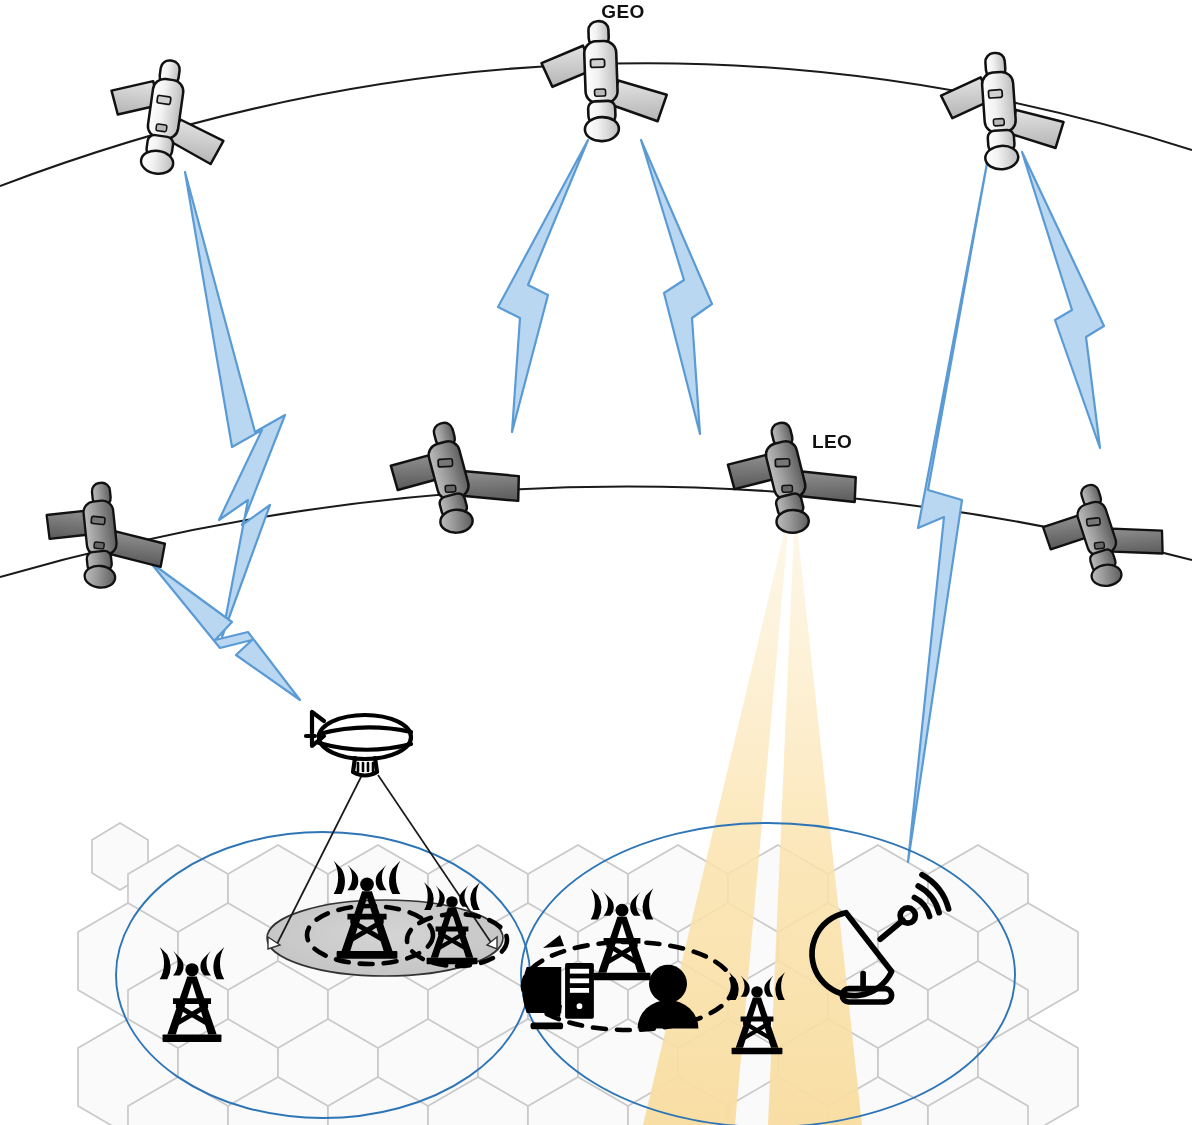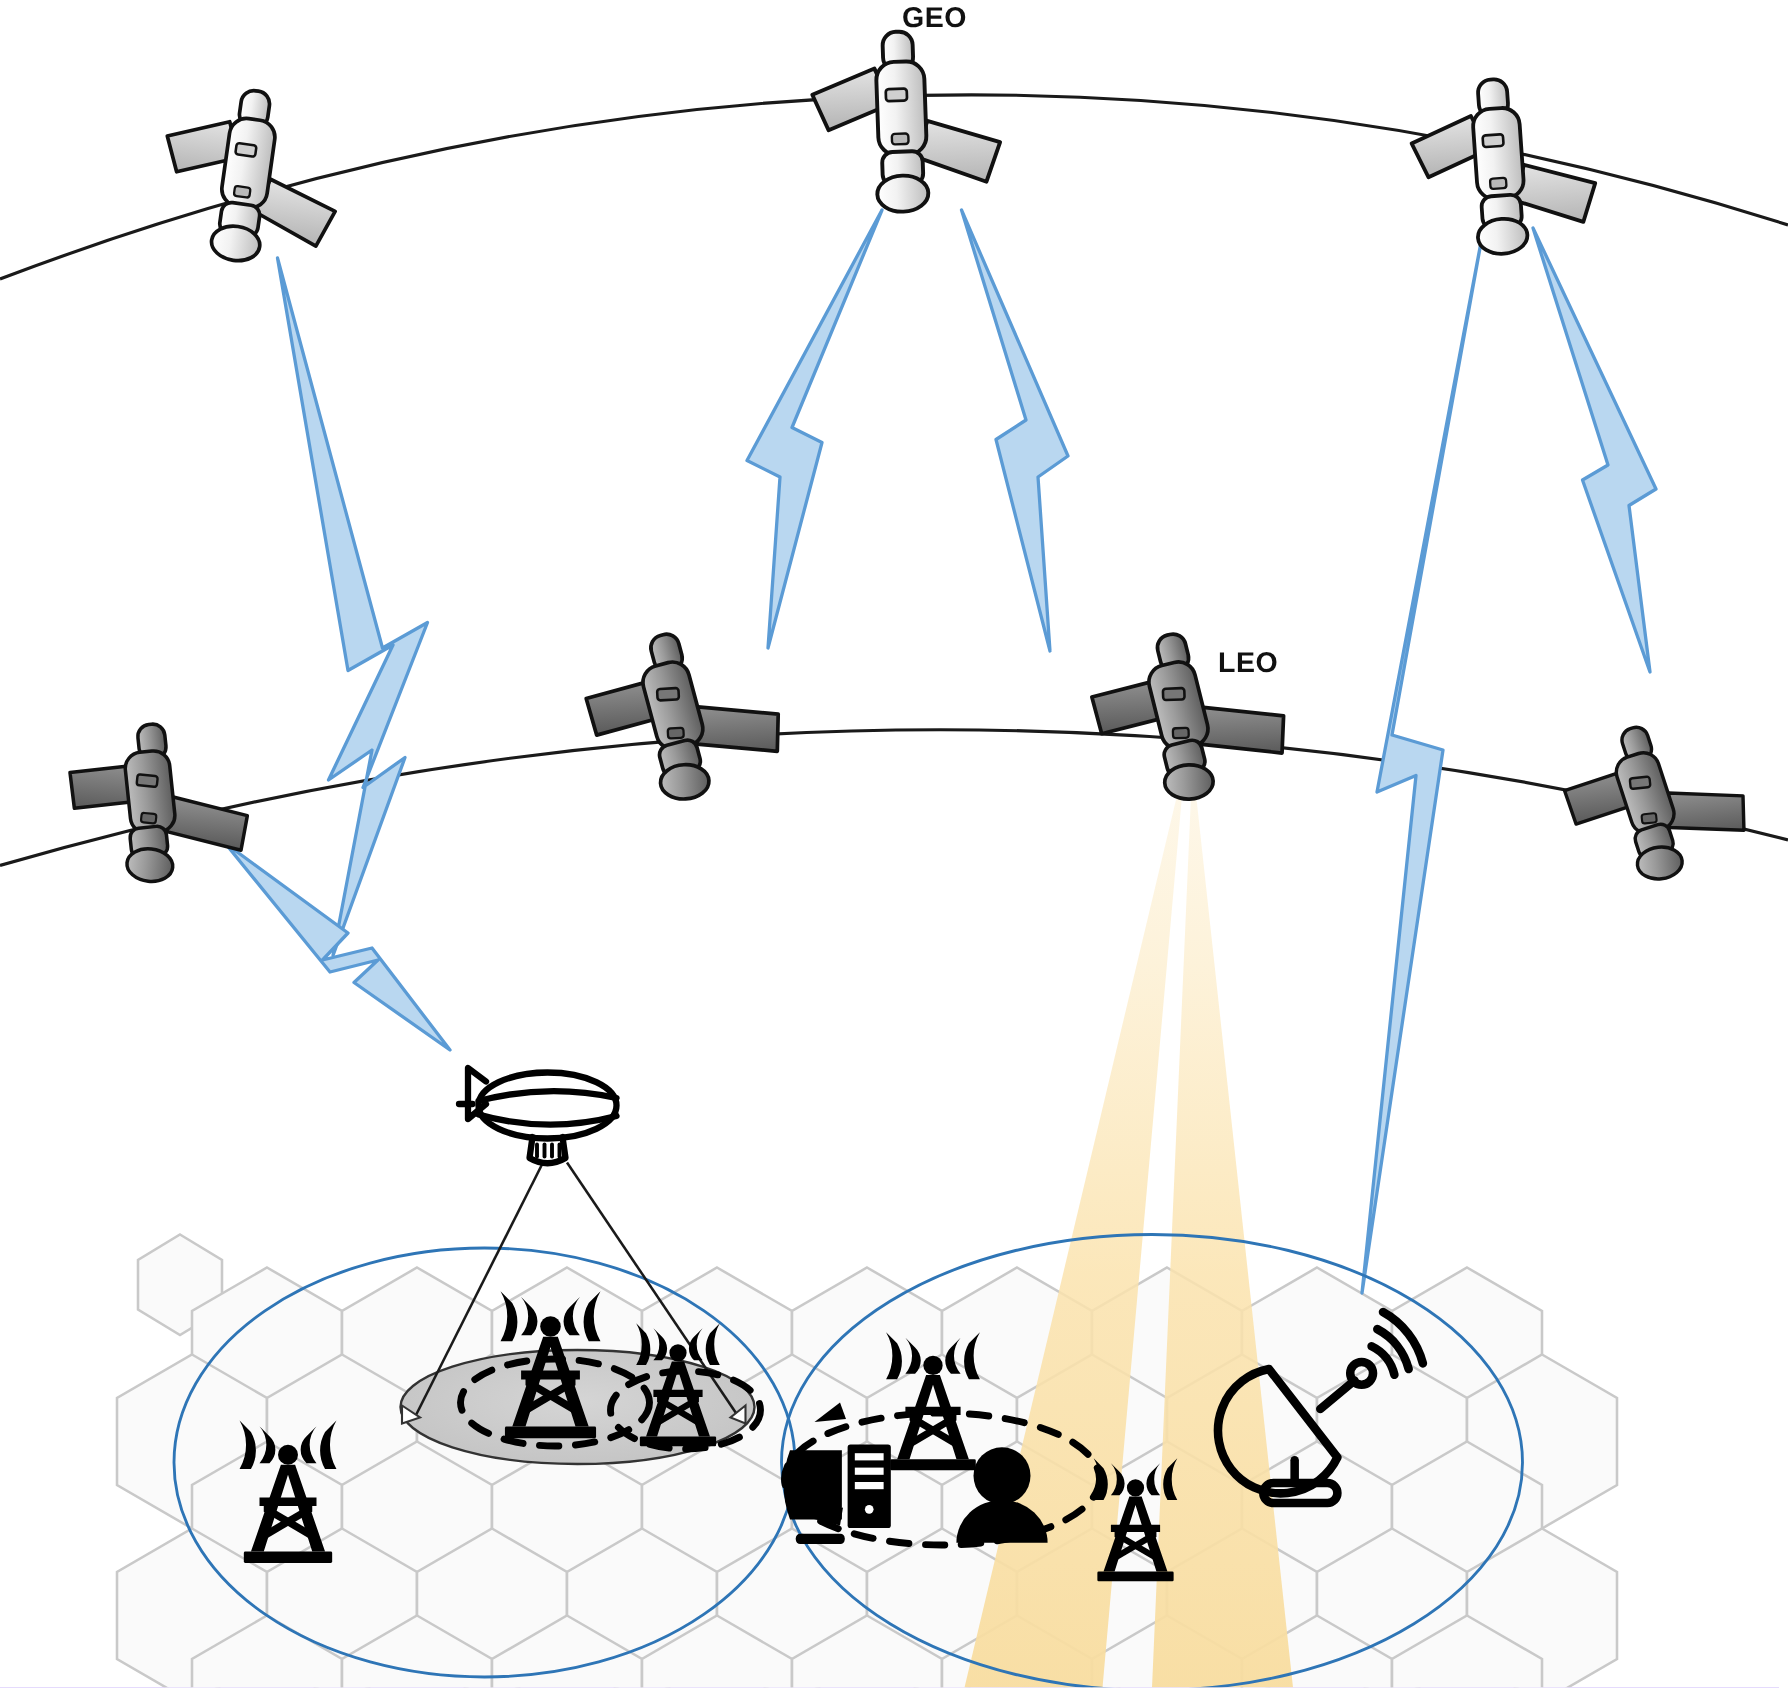--- a/index.html
+++ b/index.html
@@ -1,18 +1,18 @@
 <!DOCTYPE html>
 <html><head>
 <meta charset="utf-8">
 <style>
   html,body{margin:0;padding:0;background:#ffffff;}
   body{width:1192px;height:1125px;overflow:hidden;
        font-family:"Liberation Sans","DejaVu Sans",sans-serif;}
-  #stage{position:relative;width:1192px;height:1125px;background:#8b5cf6;}
+  #stage{position:relative;width:1192px;height:1125px;background:#fdba74;}
   #stage svg{position:absolute;left:0;top:0;}
   .lbl{font-family:"Liberation Sans","DejaVu Sans",sans-serif;
        font-weight:bold;font-size:19px;fill:#111111;letter-spacing:.4px;}
 </style>
 </head>
 <body>
 
 <div id="stage">
 <svg width="1192" height="1125" viewBox="0 0 1192 1125" xmlns="http://www.w3.org/2000/svg">
 

